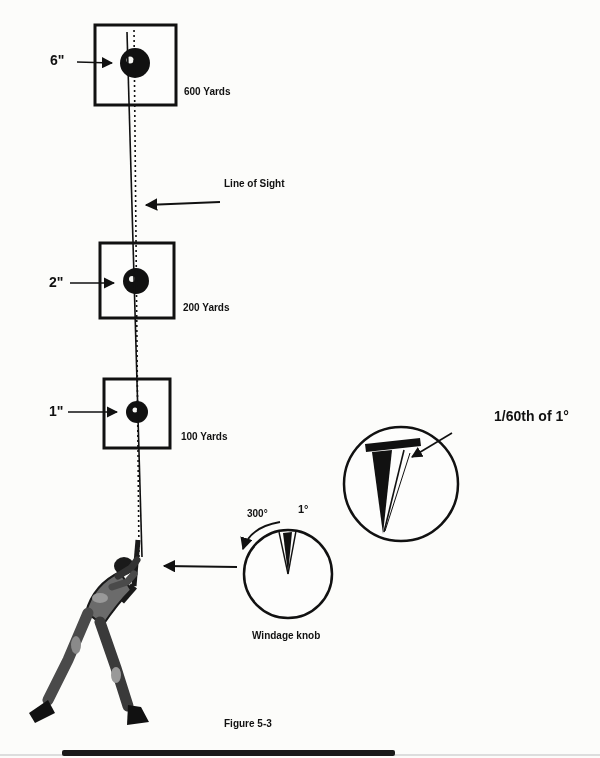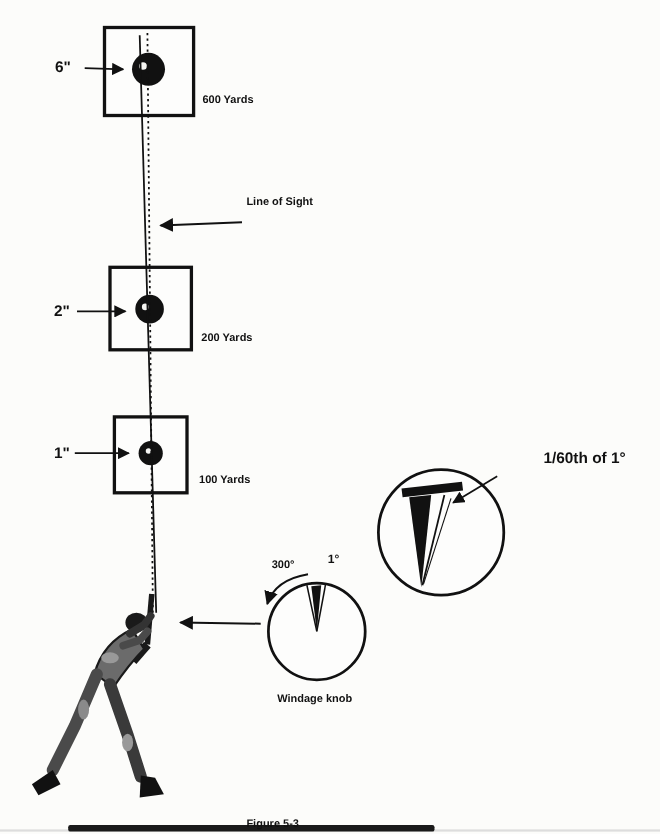--- a/index.html
+++ b/index.html
@@ -117,15 +117,15 @@
 
   <div class="lbl fs15" style="left:224px; top:178px;">Line of Sight</div>
 
   <div class="lbl fs10" style="left:247px; top:508px;">300°</div>
   <div class="lbl fs11" style="left:298px; top:503px;">1°</div>
 
   <div class="lbl fs14" style="left:458px; top:409px;margin-left:36px;">1/60th of 1°</div>
 
   <div class="lbl fs15" style="left:252px; top:630px;">Windage knob</div>
 
-  <div class="lbl fs15" style="left:224px; top:744px;">Figure 5-3</div>
+  <div class="lbl fs15" style="left:224px; top:718px;">Figure 5-3</div>
 
 </div>
 
 </body></html>

